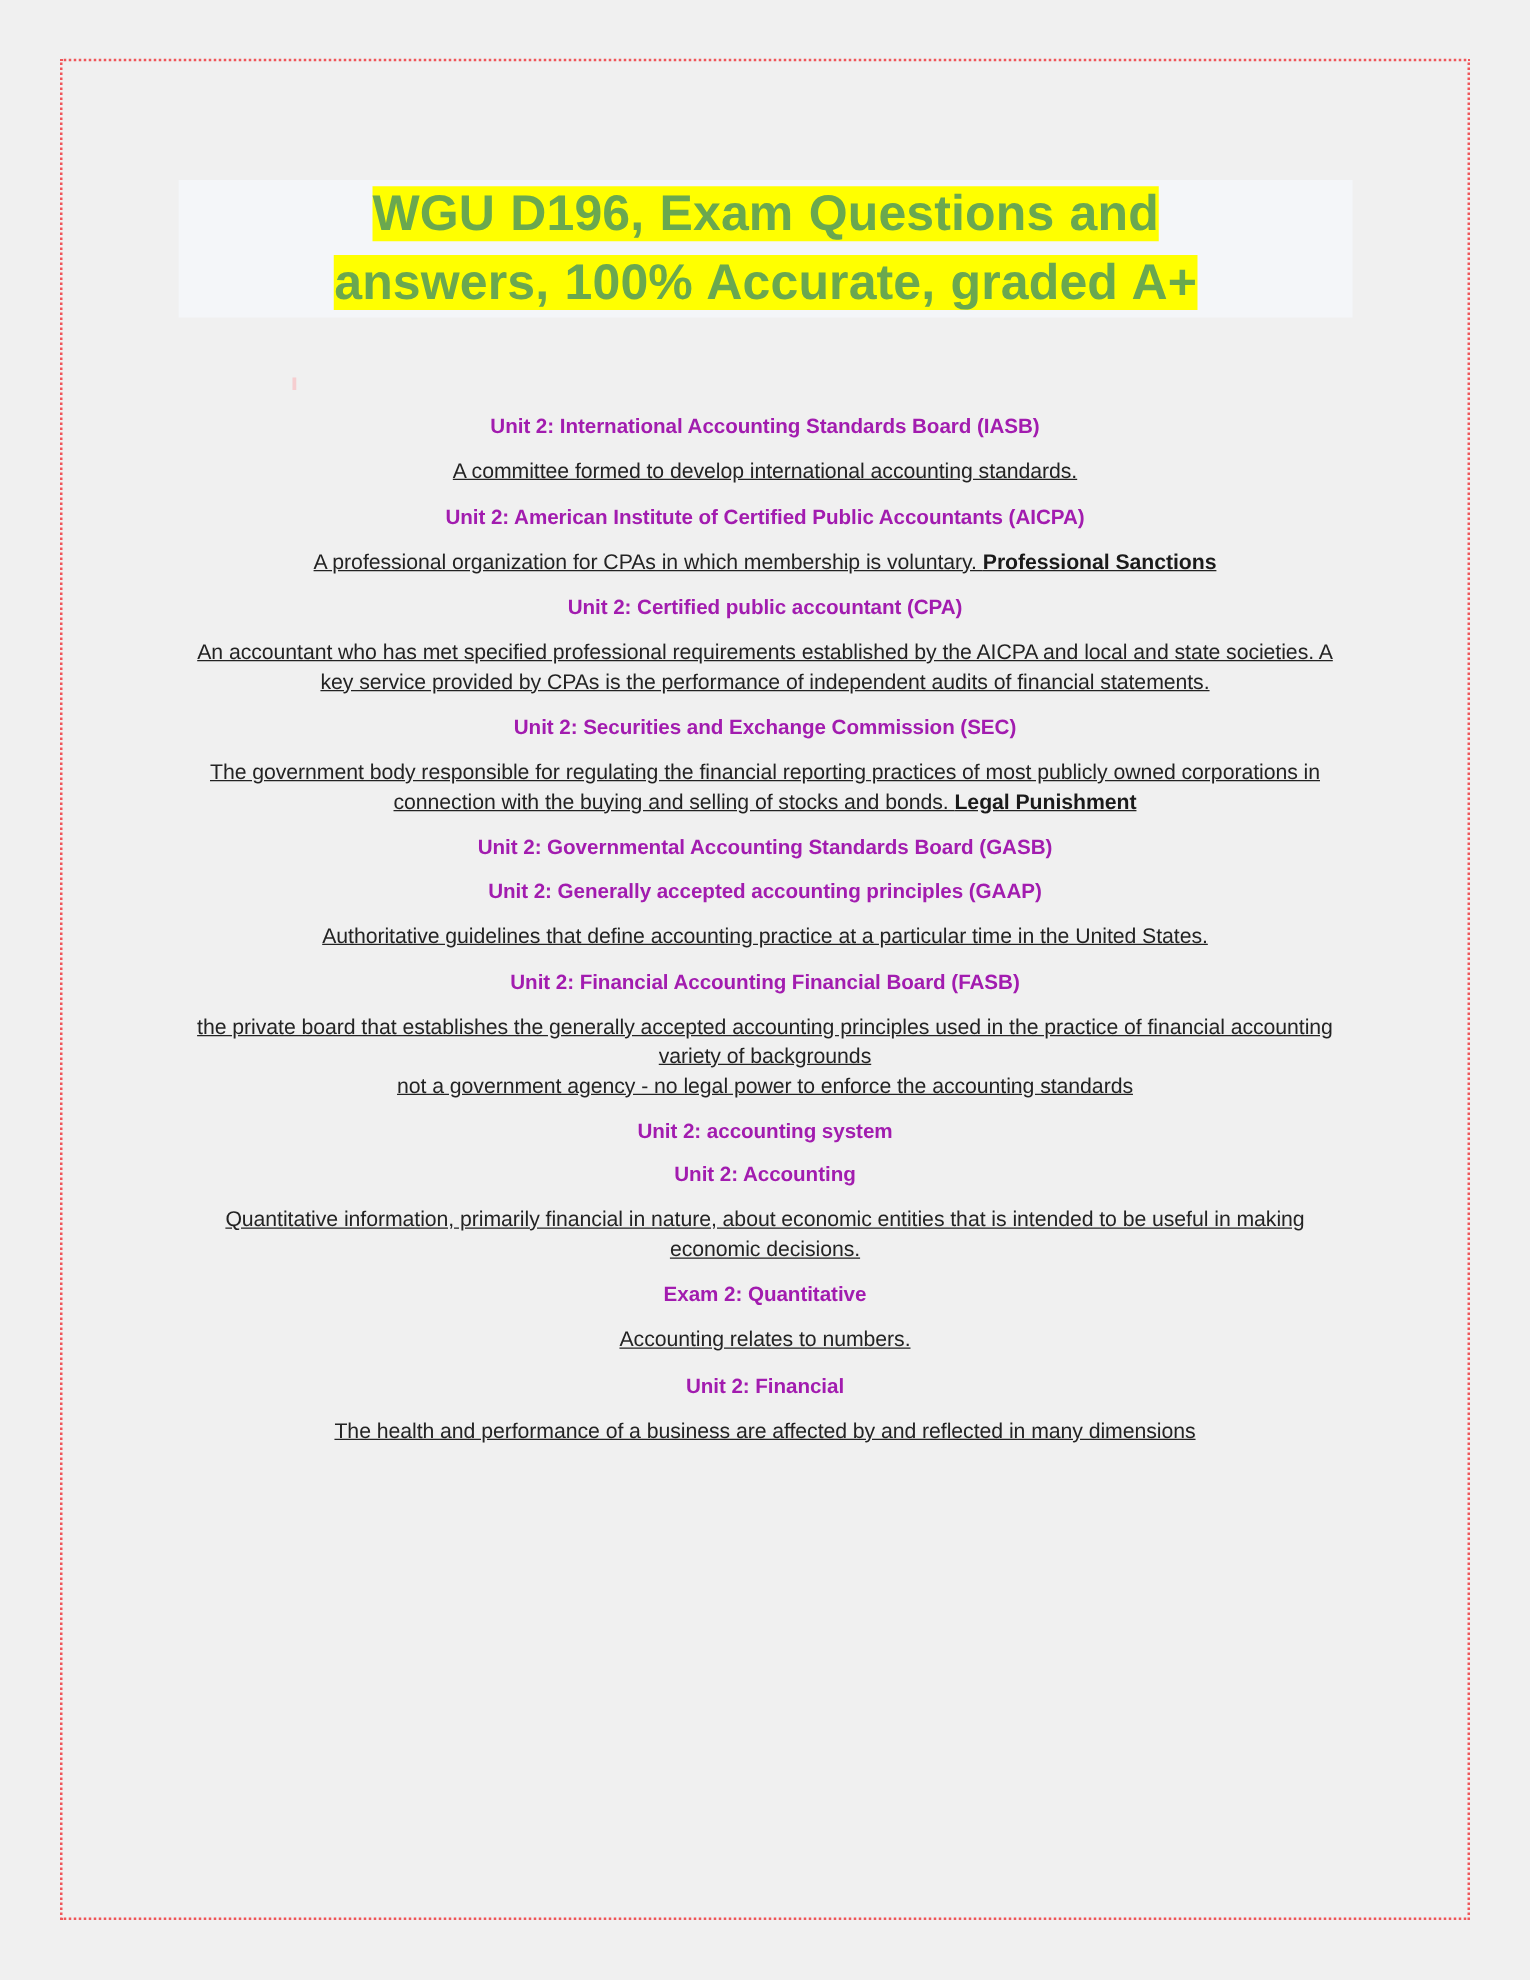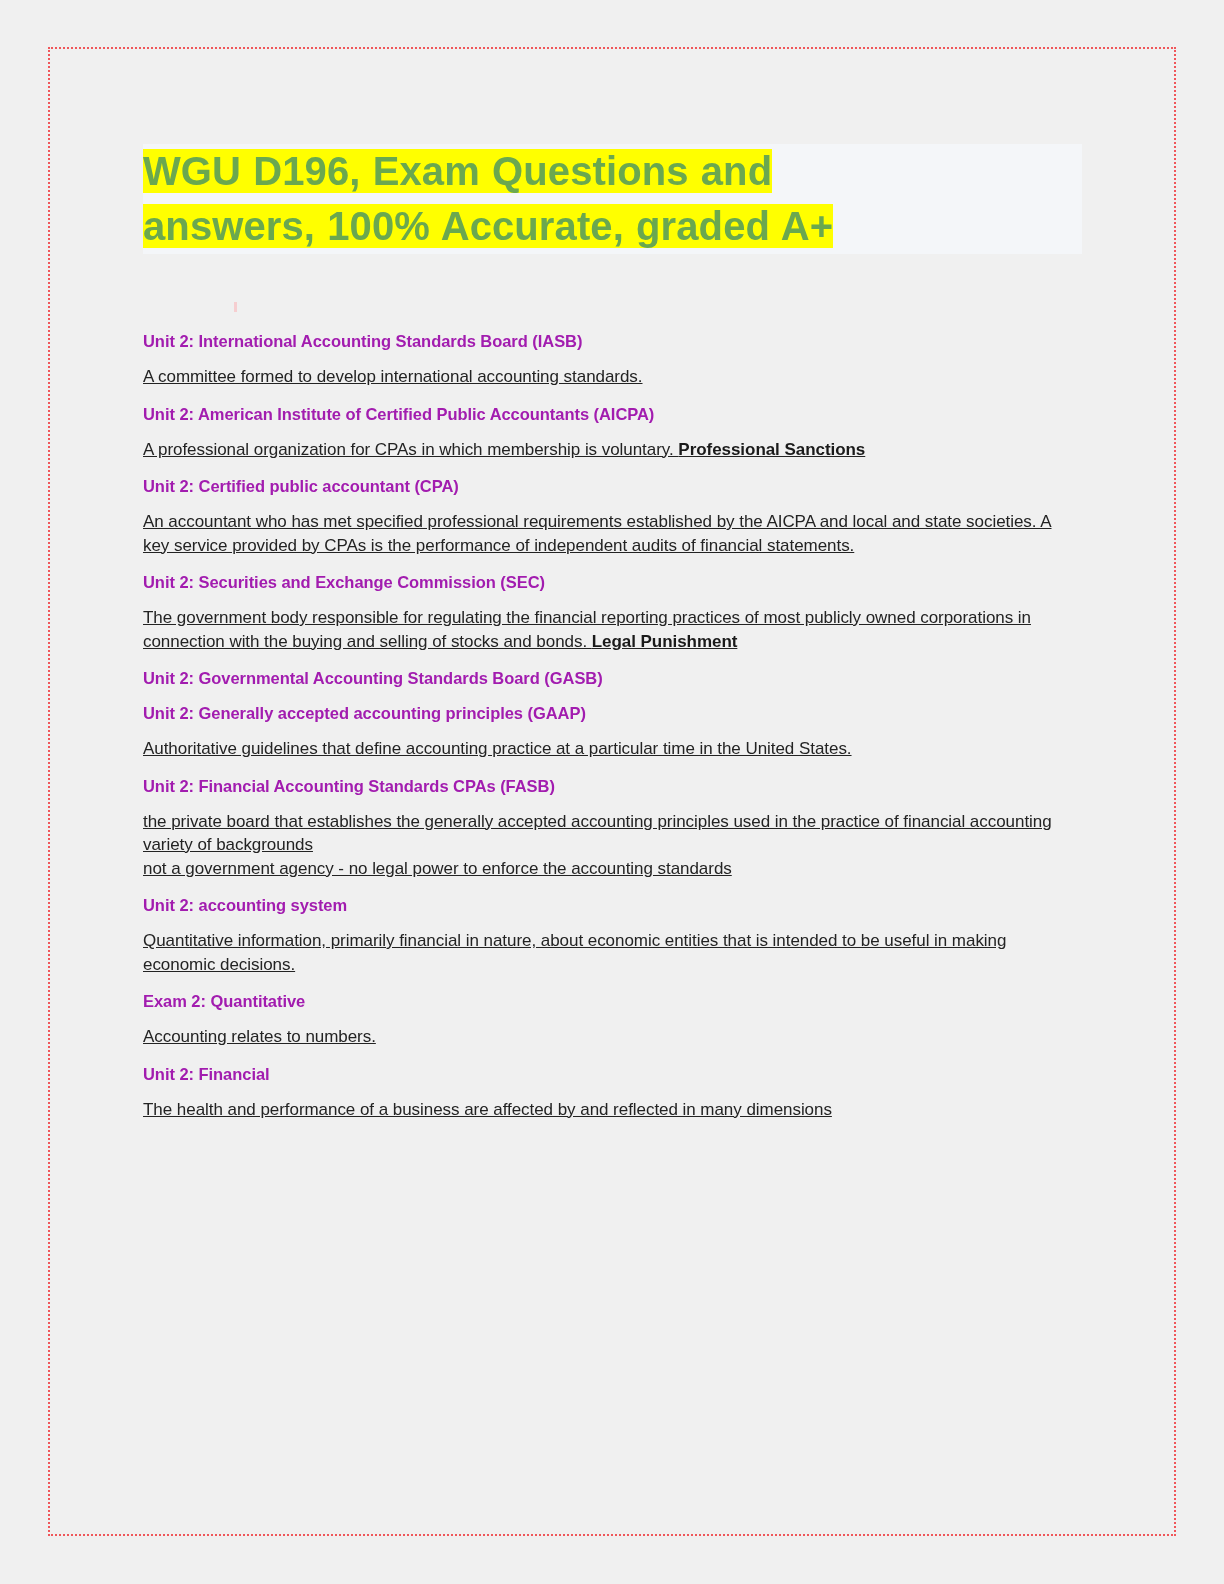--- a/index.html
+++ b/index.html
@@ -28,20 +28,21 @@
     pointer-events: none;
   }
 
   .doc {
     position: absolute;
     left: 0;
     top: 0;
     width: 1224px;
     height: 1584px;
     box-sizing: border-box;
+    text-align: center;
   }
 
   
   .title-block {
     position: absolute;
     left: 143px;
     top: 144px;
     width: 939px;
     background: #f4f6f9;
     padding: 0;
@@ -124,25 +125,26 @@
       <p class="def"><span>A committee formed to develop international accounting standards.</span></p>
       <p class="term">Unit 2: American Institute of Certified Public Accountants (AICPA)</p>
       <p class="def"><span>A professional organization for CPAs in which membership is voluntary. </span><span class="b">Professional Sanctions</span></p>
       <p class="term">Unit 2: Certified public accountant (CPA)</p>
       <p class="def"><span>An accountant who has met specified professional requirements established by the AICPA and local and state societies. A key service provided by CPAs is the performance of independent audits of financial statements.</span></p>
       <p class="term">Unit 2: Securities and Exchange Commission (SEC)</p>
       <p class="def"><span>The government body responsible for regulating the financial reporting practices of most publicly owned corporations in connection with the buying and selling of stocks and bonds. </span><span class="b">Legal Punishment</span></p>
       <p class="term">Unit 2: Governmental Accounting Standards Board (GASB)</p>
       <p class="term">Unit 2: Generally accepted accounting principles (GAAP)</p>
       <p class="def"><span>Authoritative guidelines that define accounting practice at a particular time in the United States.</span></p>
-      <p class="term">Unit 2: Financial Accounting Standards CPAs (FASB)</p>
+      <p class="term">Unit 2: Financial Accounting Financial Board (FASB)</p>
       <p class="def"><span>the private board that establishes the generally accepted accounting principles used in the practice of financial accounting
 variety of backgrounds
 not a government agency - no legal power to enforce the accounting standards</span></p>
       <p class="term">Unit 2: accounting system</p>
+      <p class="term">Unit 2: Accounting</p>
       <p class="def"><span>Quantitative information, primarily financial in nature, about economic entities that is intended to be useful in making economic decisions.</span></p>
       <p class="term">Exam 2: Quantitative</p>
       <p class="def"><span>Accounting relates to numbers.</span></p>
       <p class="term">Unit 2: Financial</p>
       <p class="def"><span>The health and performance of a business are affected by and reflected in many dimensions</span></p>
     </div>
 
 </div>
 
 </body></html>

